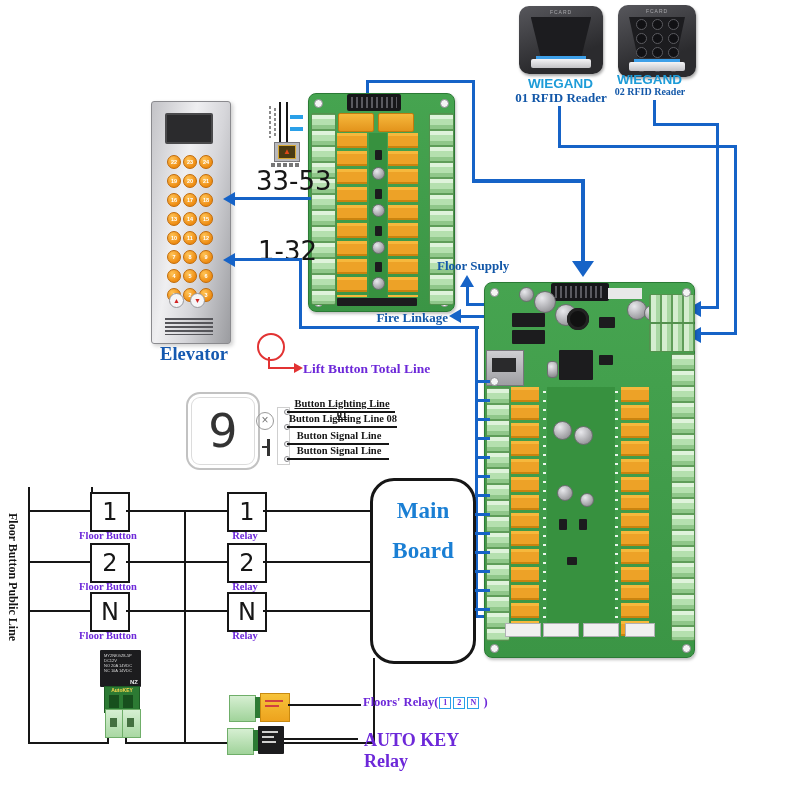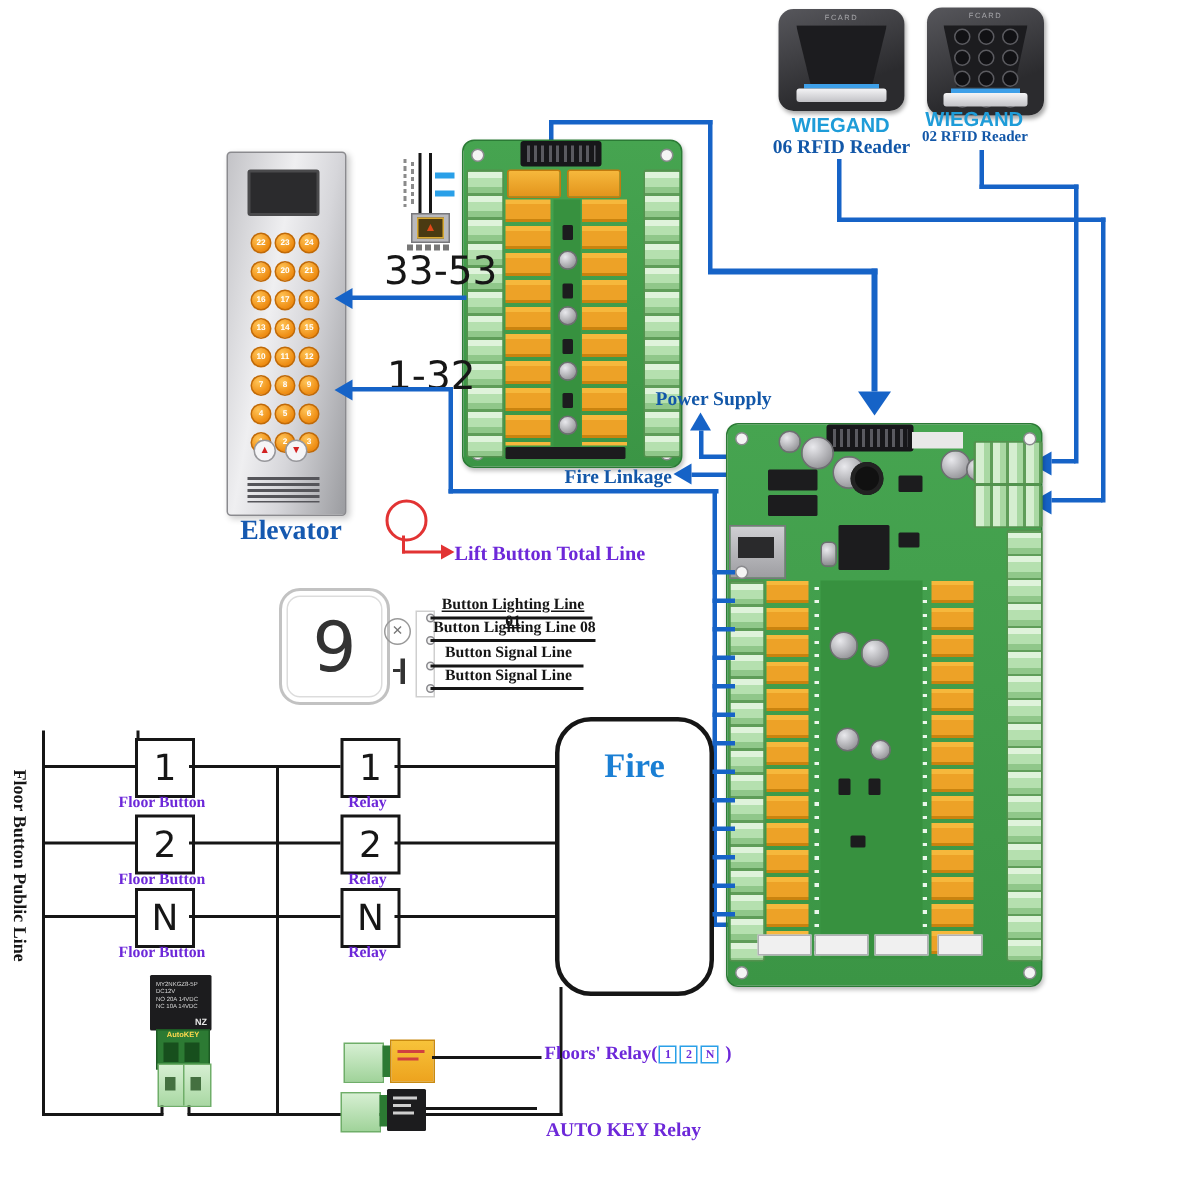--- a/index.html
+++ b/index.html
@@ -72,21 +72,21 @@
 
 <div id="canvas">
 
   <div class="a rbody" style="left:519px;top:6px;width:84px;height:68px;">
     <div class="rbrand">FCARD</div>
     <div class="rface"></div>
     <div class="rblue"></div>
     <div class="rstrip"></div>
   </div>
   <div class="a ctr" style="left:503px;top:76px;width:115px;height:14px;font-size:13.5px;font-weight:bold;color:#1e9cd8;">WIEGAND</div>
-  <div class="a ctr lblS dk" style="left:496px;top:90px;width:130px;height:15px;font-size:13px;">06 RFID Reader</div>
+  <div class="a ctr lblS dk" style="left:496px;top:90px;width:130px;height:15px;font-size:13px;">01 RFID Reader</div>
 
   <div class="a rbody" style="left:618px;top:5px;width:78px;height:72px;">
     <div class="rbrand">FCARD</div>
     <div class="rface"></div>
     <div class="keypad" id="keypad">
         <div class="key"></div>
         <div class="key"></div>
         <div class="key"></div>
         <div class="key"></div>
         <div class="key"></div>
@@ -199,21 +199,21 @@
   <div class="a tri" style="left:223px;top:192px;border-top:7px solid transparent;border-bottom:7px solid transparent;border-right:12px solid #1663c7;"></div>
 
   <div class="a num" style="left:258px;top:236px;width:76px;height:30px;font-size:26px;">1-32</div>
   <div class="a wire" style="left:234px;top:258px;width:68px;height:3px;"></div>
   <div class="a tri" style="left:223px;top:253px;border-top:7px solid transparent;border-bottom:7px solid transparent;border-right:12px solid #1663c7;"></div>
   <div class="a wire" style="left:299px;top:258px;width:3px;height:71px;"></div>
   <div class="a wire" style="left:299px;top:326px;width:180px;height:3px;"></div>
   <div class="a wire" style="left:475px;top:326px;width:3px;height:292px;"></div>
   <div class="a wire" style="left:475px;top:615px;width:28px;height:3px;"></div>
 
-  <div class="a lblS dk" style="left:437px;top:258px;width:112px;height:16px;font-size:13px;">Power Supply</div>
+  <div class="a lblS dk" style="left:437px;top:258px;width:112px;height:16px;font-size:13px;">Floor Supply</div>
   <div class="a tri" style="left:460px;top:275px;border-left:7px solid transparent;border-right:7px solid transparent;border-bottom:12px solid #1663c7;"></div>
   <div class="a wire" style="left:466px;top:287px;width:3px;height:18px;"></div>
   <div class="a wire" style="left:466px;top:303px;width:18px;height:3px;"></div>
 
   <div class="a lblS dk" style="left:370px;top:310px;width:78px;height:16px;font-size:13px;text-align:right;">Fire Linkage</div>
   <div class="a tri" style="left:449px;top:309px;border-top:7px solid transparent;border-bottom:7px solid transparent;border-right:12px solid #1663c7;"></div>
   <div class="a wire" style="left:461px;top:315px;width:23px;height:3px;"></div>
 
 
   <div class="a" style="left:257px;top:333px;width:24px;height:24px;border:2px solid #e23333;border-radius:50%;"></div>
@@ -311,21 +311,22 @@
   <div class="a sqbox num" style="left:90px;top:592px;width:36px;height:36px;font-size:24px;">N</div>
   <div class="a blk" style="left:126px;top:610px;width:103px;height:2px;"></div>
   <div class="a sqbox num" style="left:227px;top:592px;width:36px;height:36px;font-size:24px;">N</div>
   <div class="a blk" style="left:263px;top:610px;width:108px;height:2px;"></div>
   <div class="a ctr lblS lt" style="left:68px;top:630px;width:80px;height:13px;font-size:10.5px;">Floor Button</div>
   <div class="a ctr lblS lt" style="left:205px;top:630px;width:80px;height:13px;font-size:10.5px;">Relay</div>
 
   <div class="a blk" style="left:184px;top:510px;width:2px;height:234px;"></div>
 
   <div class="a" style="left:370px;top:478px;width:100px;height:180px;border:3px solid #161616;border-radius:24px;background:#fff;">
-    <div class="ctr lblS" style="margin-top:17px;font-size:23px;color:#1a7fd4;">Fire</div>
+    <div class="ctr lblS" style="margin-top:17px;font-size:23px;color:#1a7fd4;">Main</div>
+    <div class="ctr lblS" style="margin-top:14px;font-size:23px;color:#1a7fd4;">Board</div>
   </div>
 
   <div class="a blk" style="left:28px;top:742px;width:81px;height:2px;"></div>
   <div class="a blk" style="left:107px;top:734px;width:2px;height:9px;"></div>
   <div class="a blk" style="left:125px;top:734px;width:2px;height:9px;"></div>
   <div class="a blk" style="left:125px;top:742px;width:250px;height:2px;"></div>
   <div class="a blk" style="left:373px;top:658px;width:2px;height:86px;"></div>
 
   <div class="a ic" style="left:100px;top:650px;width:41px;height:37px;">
     <div class="tinytxt" style="padding:3px 0 0 4px;">MY2NKGZ8-5P</div>
@@ -355,21 +356,21 @@
   <div class="a lblS lt" style="left:363px;top:695px;width:190px;height:16px;font-size:12.5px;"><span>Floors' Relay(</span><span class="tag">1</span><span class="tag">2</span><span class="tag">N</span><span> )</span></div>
 
   <div class="a" style="left:227px;top:728px;width:25px;height:25px;background:linear-gradient(#d6efd2,#a0d39a);border:1px solid #6fae69;"></div>
   <div class="a" style="left:253px;top:730px;width:5px;height:21px;background:#2c7a33;"></div>
   <div class="a ic" style="left:258px;top:726px;width:26px;height:28px;">
     <div class="a" style="left:4px;top:5px;width:16px;height:2px;background:#cfcfcf;"></div>
     <div class="a" style="left:4px;top:10px;width:12px;height:2px;background:#cfcfcf;"></div>
     <div class="a" style="left:4px;top:15px;width:14px;height:2px;background:#cfcfcf;"></div>
   </div>
   <div class="a blk" style="left:284px;top:738px;width:74px;height:2px;"></div>
-  <div class="a lblS lt" style="left:364px;top:730px;width:140px;height:16px;font-size:13px;margin-top:15px;">AUTO KEY Relay</div>
+  <div class="a lblS lt" style="left:364px;top:730px;width:140px;height:16px;font-size:18px;">AUTO KEY Relay</div>
 
 <div class="a wire" style="left: 475px; top: 380px; width: 15px; height: 3px;"></div>
     <div class="a wire" style="left: 475px; top: 399px; width: 15px; height: 3px;"></div>
     <div class="a wire" style="left: 475px; top: 418px; width: 15px; height: 3px;"></div>
     <div class="a wire" style="left: 475px; top: 437px; width: 15px; height: 3px;"></div>
     <div class="a wire" style="left: 475px; top: 456px; width: 15px; height: 3px;"></div>
     <div class="a wire" style="left: 475px; top: 475px; width: 15px; height: 3px;"></div>
     <div class="a wire" style="left: 475px; top: 494px; width: 15px; height: 3px;"></div>
     <div class="a wire" style="left: 475px; top: 513px; width: 15px; height: 3px;"></div>
     <div class="a wire" style="left: 475px; top: 532px; width: 15px; height: 3px;"></div>

